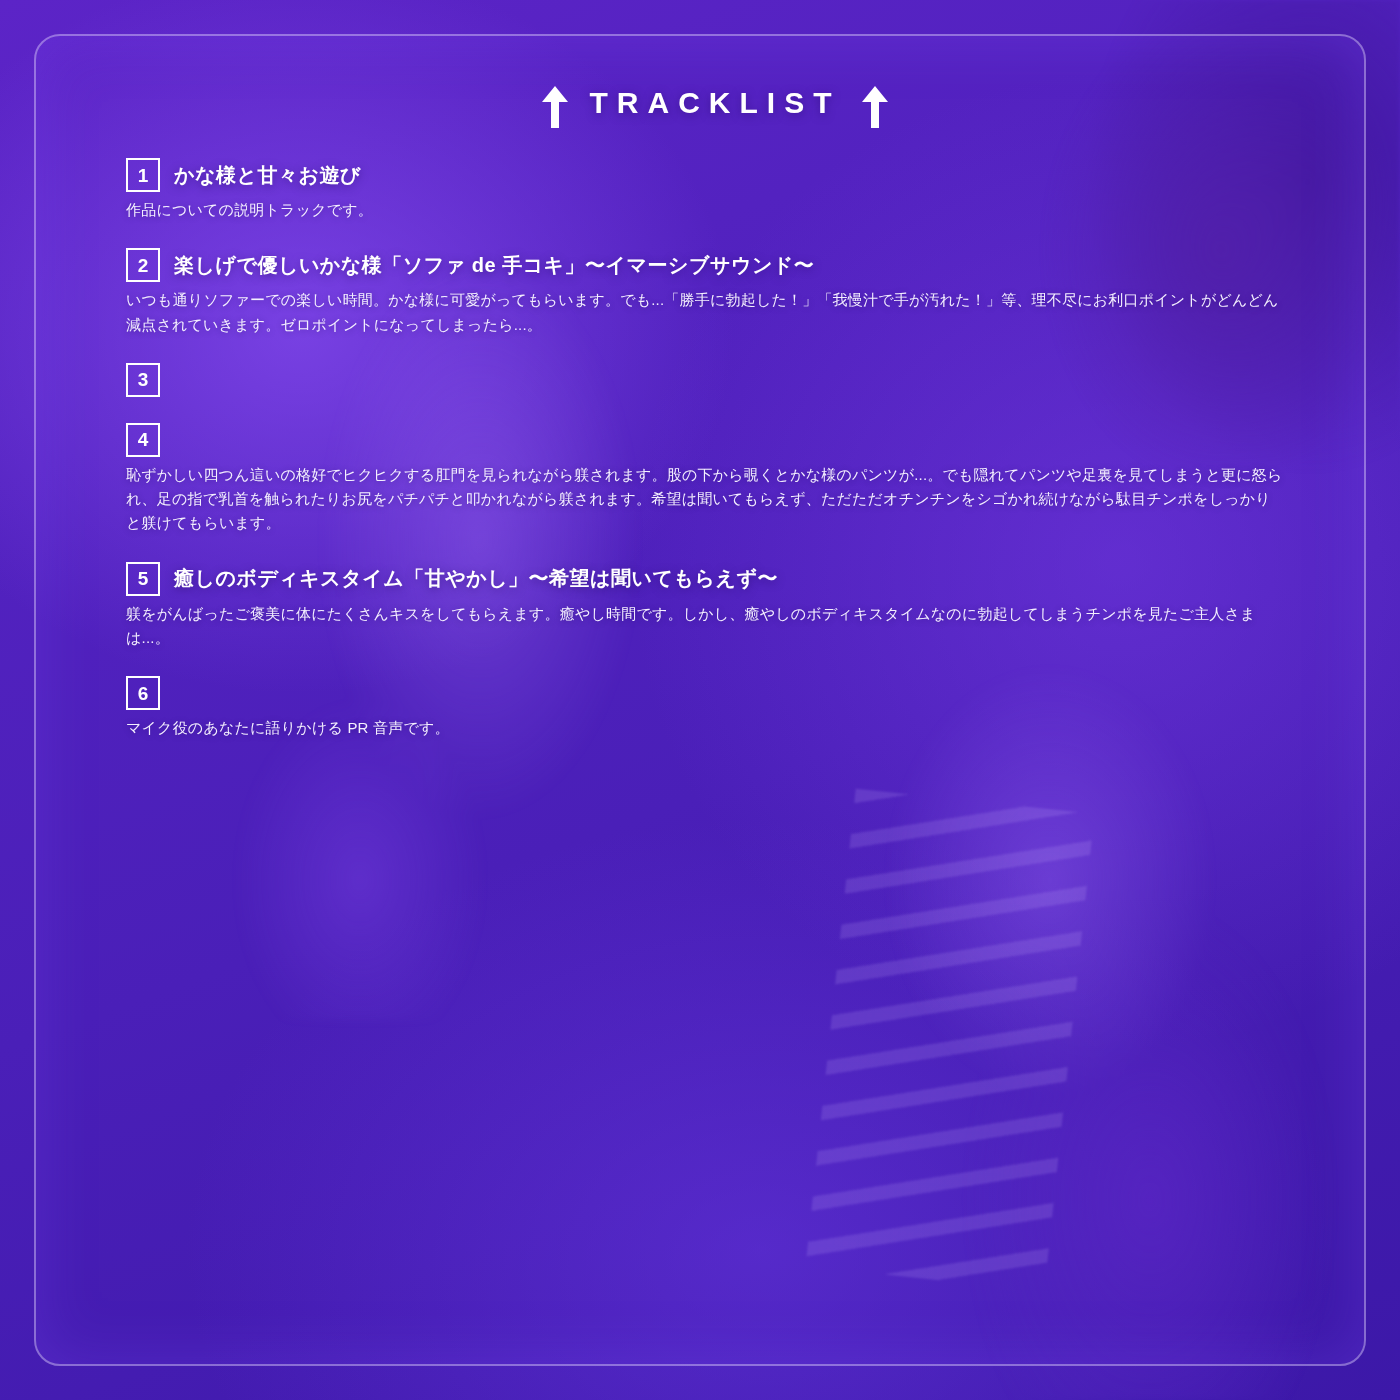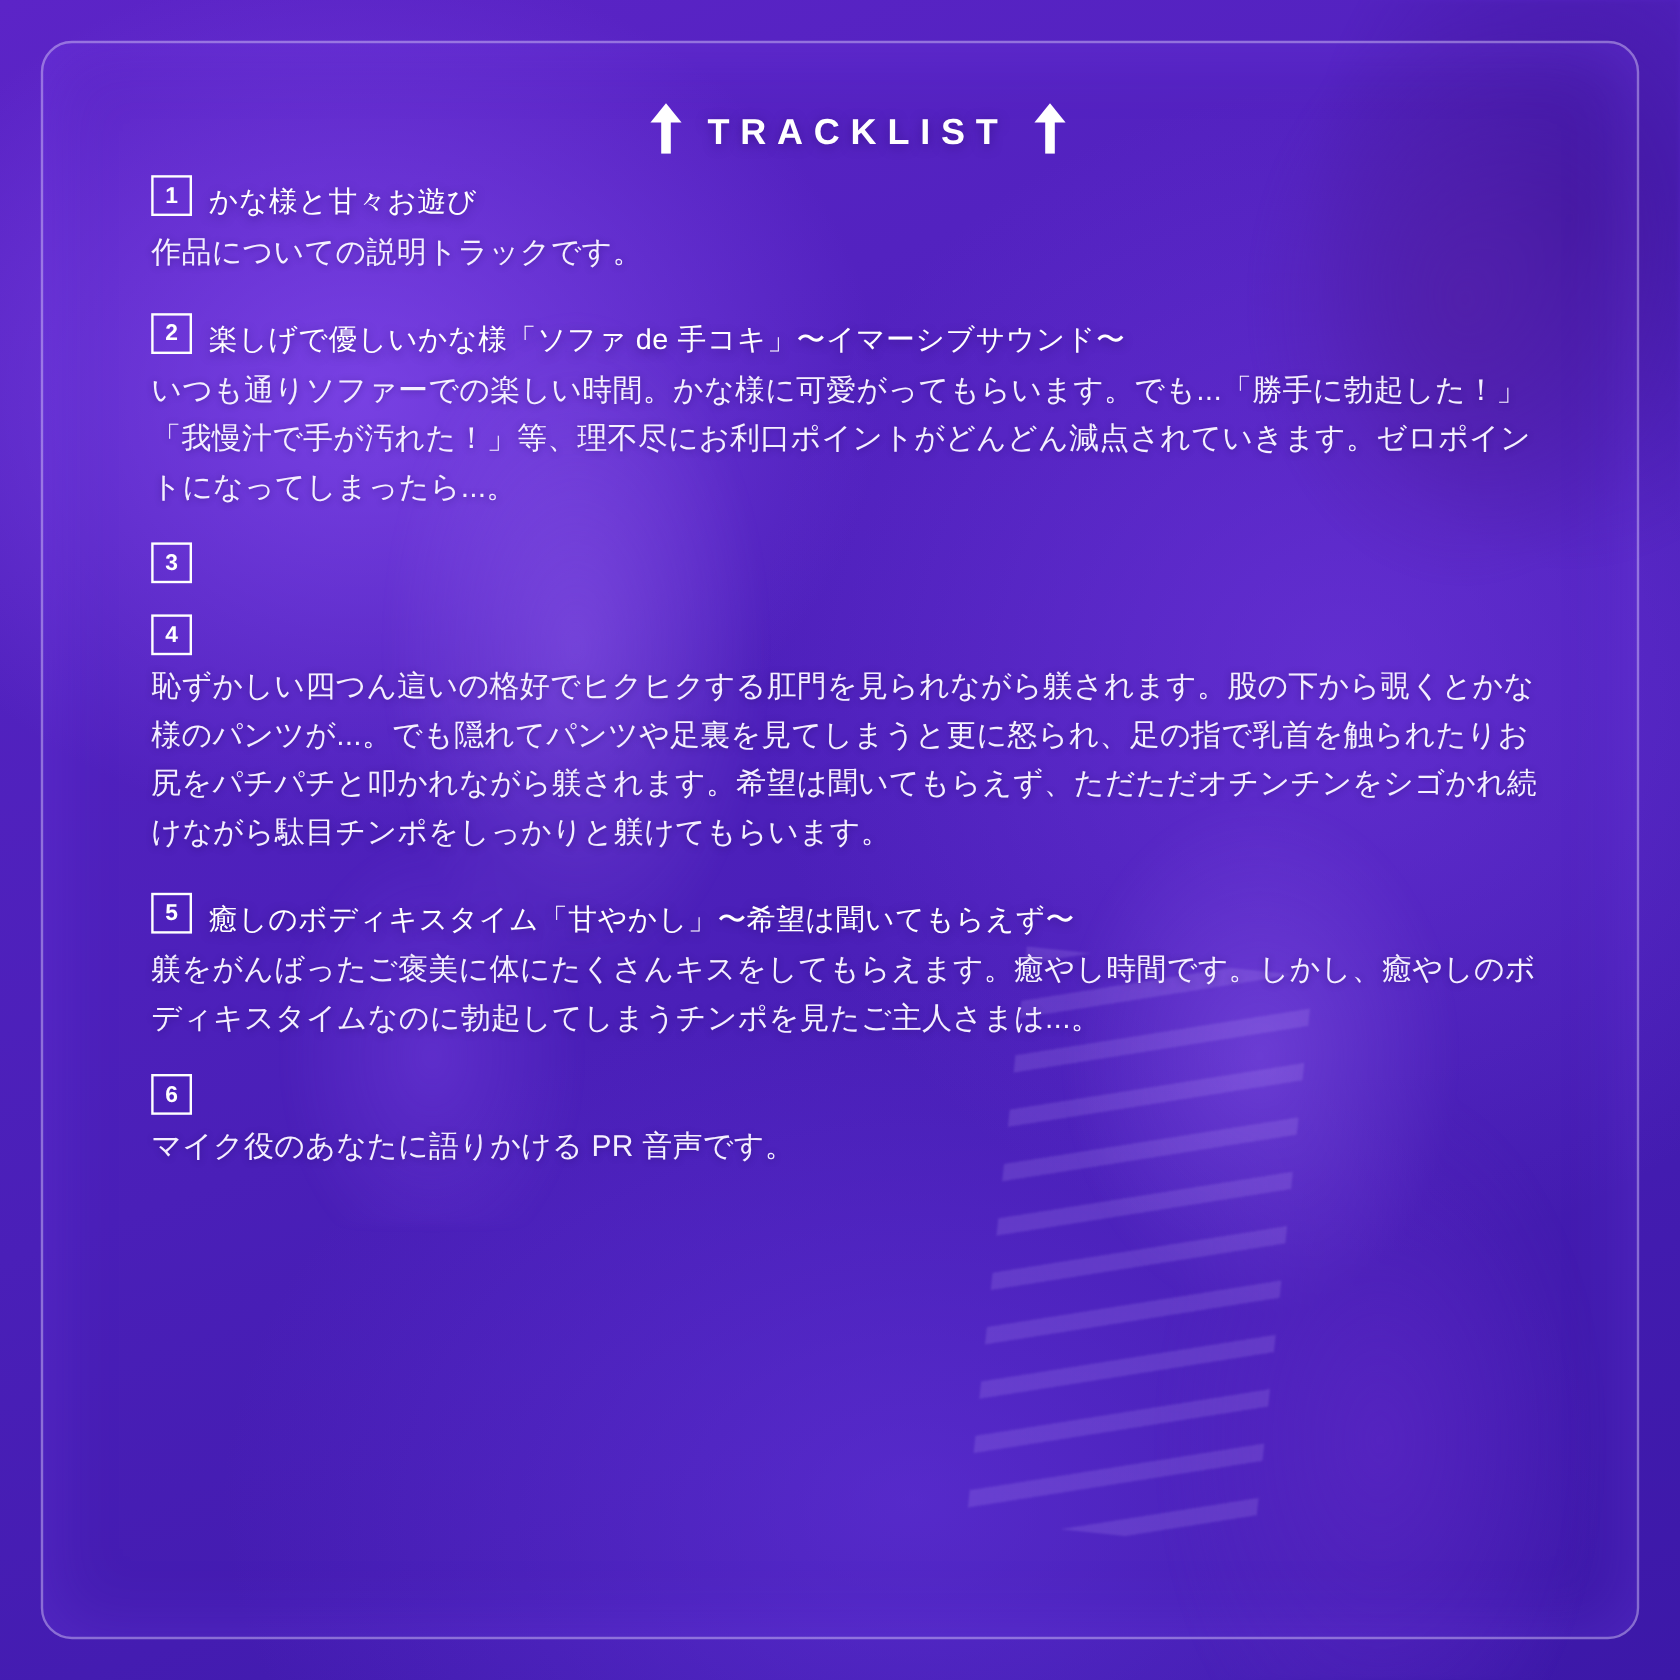--- a/index.html
+++ b/index.html
@@ -101,24 +101,24 @@
     top: 34px;
     right: 34px;
     bottom: 34px;
     padding: 40px 62px 20px 92px;
     box-sizing: border-box;
     color: #ffffff;
   }
 
   .title-row {
     display: flex;
-    align-items: flex-end;
+    align-items: flex-start;
     justify-content: center;
     gap: 22px;
-    margin: 12px 0 14px 0;
+    margin: 12px 0 30px 0;
   }
   .arrow {
     display: inline-block;
     width: 26px;
     height: 42px;
     position: relative;
   }
   .arrow::before {
     content: "";
     position: absolute;
@@ -163,29 +163,28 @@
     width: 30px;
     height: 30px;
     border: 2px solid #ffffff;
     color: #ffffff;
     font-size: 19px;
     font-weight: bold;
     line-height: 1;
     flex: 0 0 auto;
   }
   .track-title {
-    font-size: 24px;
-    font-weight: 400;
+    font-size: 20px;
+    font-weight: 700;
     color: #ffffff;
     letter-spacing: 0.5px;
     text-shadow: 0 2px 8px rgba(35,10,100,0.5);
-    margin-top: 10px;
   }
   .track-desc {
-    font-size: 25px;
+    font-size: 15px;
     line-height: 1.62;
     color: #f4efff;
     letter-spacing: 0.2px;
     text-shadow: 0 1px 6px rgba(35,10,100,0.45);
     max-width: 1160px;
   }
 </style>
 </head>
 <body>
 

